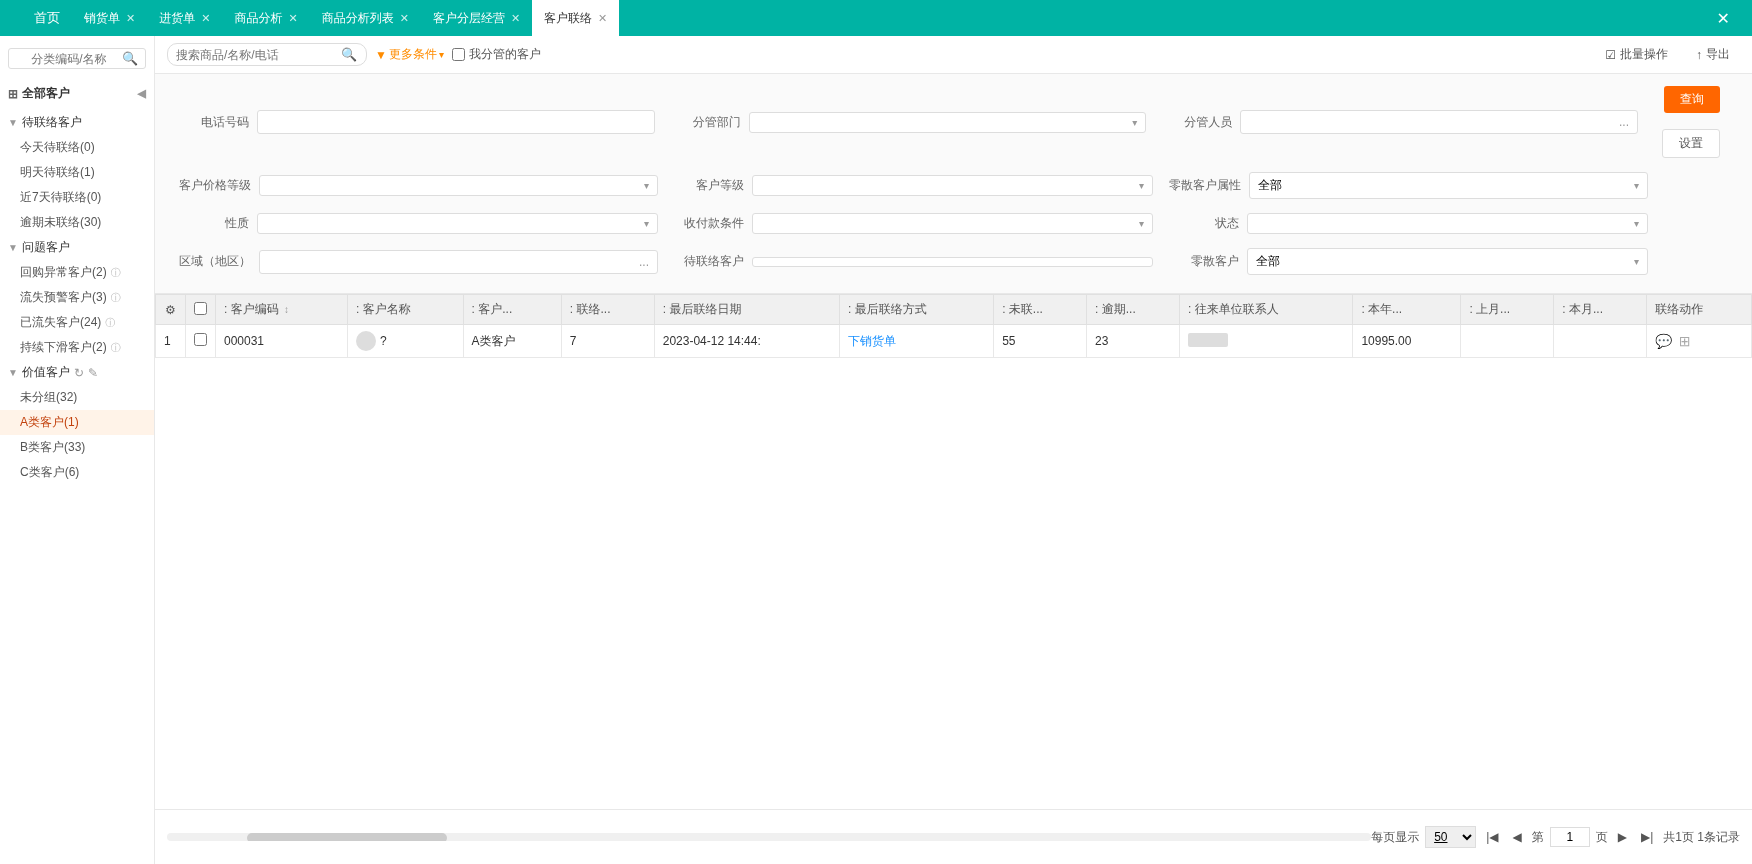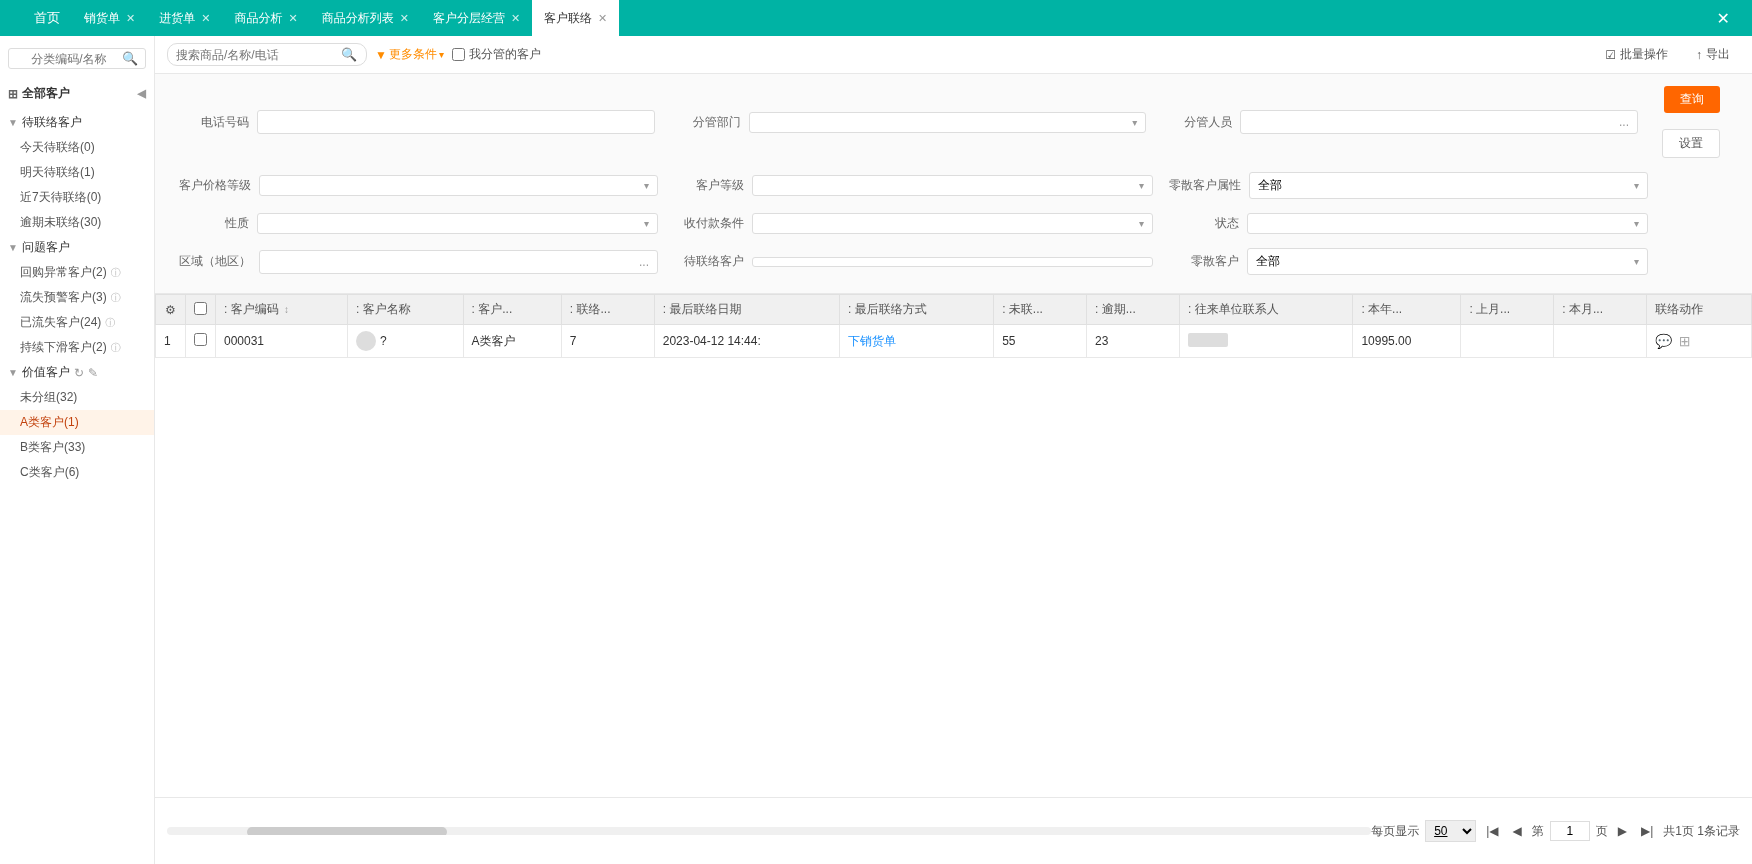--- a/index.html
+++ b/index.html
@@ -127,21 +127,21 @@
     }
     th .sort-icon { color: #999; font-size: 10px; margin-left: 2px; }
     td {
       border: 1px solid #e8e8e8; padding: 6px 8px; color: #333; font-size: 12px;
       white-space: nowrap;
     }
     .link-text { color: #1890ff; cursor: pointer; text-decoration: none; }
 
     
     .bottom-bar {
-      display: flex; align-items: center; padding: 22px 12px; border-top: 1px solid #e8e8e8;
+      display: flex; align-items: center; padding: 16px 12px; border-top: 1px solid #e8e8e8;
       background: white; justify-content: space-between;
     }
     .scrollbar-thumb {
       width: 200px; height: 10px; background: #ccc; border-radius: 5px; margin-left: 80px;
     }
     .pagination {
       display: flex; align-items: center; gap: 6px; color: #555; font-size: 12px;
     }
     .pagination select { border: 1px solid #ddd; padding: 2px 4px; font-size: 12px; text-decoration: underline; }
     .pagination .page-btn { cursor: pointer; color: #555; padding: 2px 4px; }

